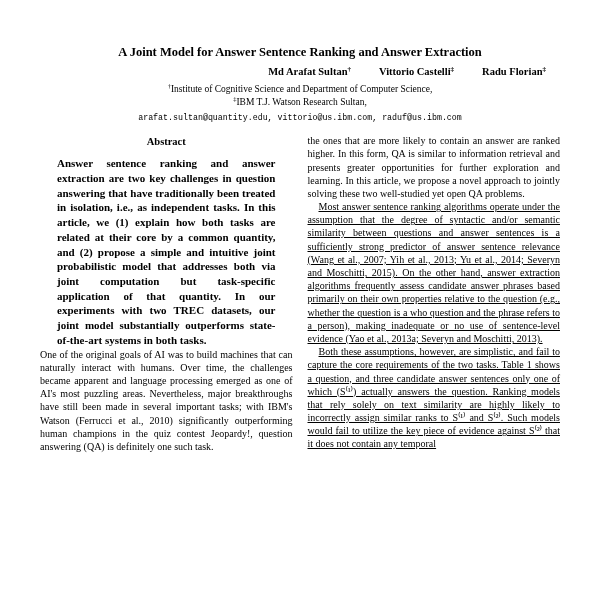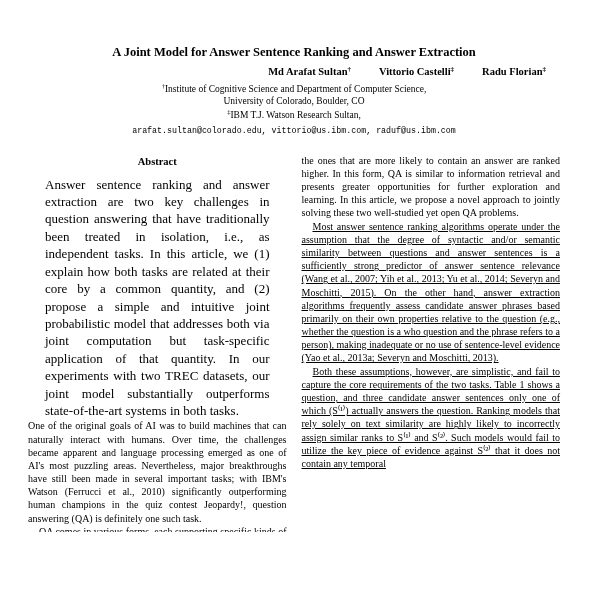--- a/index.html
+++ b/index.html
@@ -6,21 +6,21 @@
     margin: 0;
     padding: 0;
     background: #ffffff;
   }
   .page {
     position: relative;
     width: 600px;
     height: 532px;
     background: #ffffff;
     box-sizing: border-box;
-    padding: 44px 40px 18px 28px;
+    padding: 44px 40px 18px 40px;
     overflow: hidden;
     font-family: "Liberation Serif", serif;
     color: #000000;
   }
   .title {
     font-size: 12.5px;
     font-weight: bold;
     text-align: center;
     margin: 0 0 0 0;
     line-height: 1.3;
@@ -41,39 +41,40 @@
   }
   .affil-line sup { font-size: 6.5px; }
   .emails {
     margin-top: 4px;
     text-align: center;
     font-family: "Liberation Mono", "DejaVu Sans Mono", monospace;
     font-size: 8.3px;
     letter-spacing: 0;
   }
   .columns {
-    margin-top: 19px;
+    margin-top: 12px;
     display: flex;
     gap: 15px;
   }
   .col {
     flex: 1 1 0;
     min-width: 0;
   }
   .abstract-heading {
     text-align: center;
     font-size: 10.5px;
     font-weight: bold;
     margin: 2px 0 9px 0;
   }
   .abstract-text {
     padding: 0 17px;
-    font-size: 13px;
+    font-size: 11px;
     line-height: 1.34;
     text-align: justify;
+    font-weight: bold;
   }
   .section-heading {
     font-size: 10.5px;
     font-weight: bold;
     margin: 17px 0 8px 0;
   }
   .section-heading .sec-num { margin-right: 10px; }
   .para {
     font-size: 10px;
     line-height: 1.32;
@@ -88,35 +89,33 @@
 <div class="page">
 
   <h1 class="title">A Joint Model for Answer Sentence Ranking and Answer Extraction</h1>
 
   <div class="authors">
     <span class="author"><span>Md Arafat Sultan</span><sup>†</sup></span><span class="author"><span>Vittorio Castelli</span><sup>‡</sup></span><span class="author"><span>Radu Florian</span><sup>‡</sup></span>
   </div>
 
   <div class="affiliations">
     <div class="affil-line"><sup>†</sup><span>Institute of Cognitive Science and Department of Computer Science,</span></div>
-    <div class="affil-line"><span>University of Colorado, Boulder, CO</span></div>
     <div class="affil-line"><sup>‡</sup><span>IBM T.J. Watson Research Sultan,</span></div>
   </div>
 
-  <div class="emails">arafat.sultan@colorado.edu, vittorio@us.ibm.com, raduf@us.ibm.com</div>
+  <div class="emails">arafat.sultan@quantity.edu, vittorio@us.ibm.com, raduf@us.ibm.com</div>
 
   <div class="columns">
 
     <div class="col">
       <div class="abstract-heading">Abstract</div>
       <div class="abstract-text">Answer sentence ranking and answer extraction are two key challenges in question answering that have traditionally been treated in isolation, i.e., as independent tasks. In this article, we (1) explain how both tasks are related at their core by a common quantity, and (2) propose a simple and intuitive joint probabilistic model that addresses both via joint computation but task-specific application of that quantity. In our experiments with two TREC datasets, our joint model substantially outperforms state-of-the-art systems in both tasks.</div>
 
 
       <p class="para">One of the original goals of AI was to build machines that can naturally interact with humans. Over time, the challenges became apparent and language processing emerged as one of AI's most puzzling areas. Nevertheless, major breakthroughs have still been made in several important tasks; with IBM's Watson (Ferrucci et al., 2010) significantly outperforming human champions in the quiz contest Jeopardy!, question answering (QA) is definitely one such task.</p>
-      <p class="para indent">QA comes in various forms, each supporting specific kinds of user requirements. Consider a scenario where a system is given a question and a set of sentences each of which may or may not contain an</p>
     </div>
 
     <div class="col">
       <p class="para">the ones that are more likely to contain an answer are ranked higher. In this form, QA is similar to information retrieval and presents greater opportunities for further exploration and learning. In this article, we propose a novel approach to jointly solving these two well-studied yet open QA problems.</p>
       <p class="para indent">Most answer sentence ranking algorithms operate under the assumption that the degree of syntactic and/or semantic similarity between questions and answer sentences is a sufficiently strong predictor of answer sentence relevance (Wang et al., 2007; Yih et al., 2013; Yu et al., 2014; Severyn and Moschitti, 2015). On the other hand, answer extraction algorithms frequently assess candidate answer phrases based primarily on their own properties relative to the question (e.g., whether the question is a who question and the phrase refers to a person), making inadequate or no use of sentence-level evidence (Yao et al., 2013a; Severyn and Moschitti, 2013).</p>
       <p class="para indent">Both these assumptions, however, are simplistic, and fail to capture the core requirements of the two tasks. Table 1 shows a question, and three candidate answer sentences only one of which (S⁽¹⁾) actually answers the question. Ranking models that rely solely on text similarity are highly likely to incorrectly assign similar ranks to S⁽¹⁾ and S⁽²⁾. Such models would fail to utilize the key piece of evidence against S⁽²⁾ that it does not contain any temporal</p>
     </div>
 
   </div>
 

